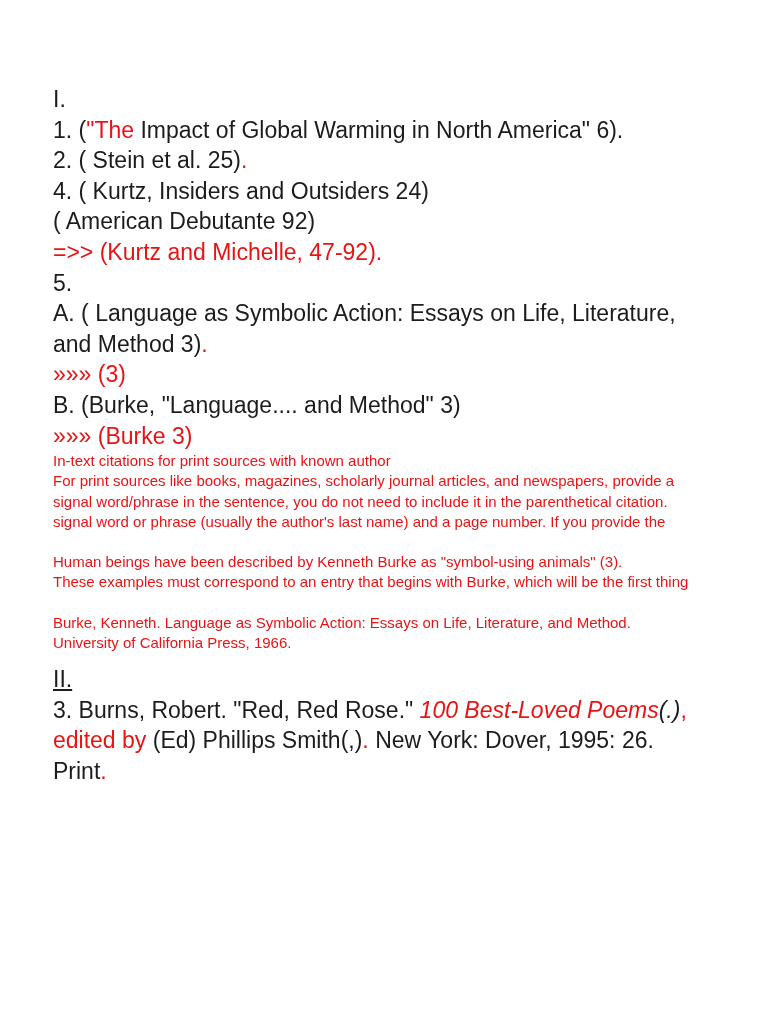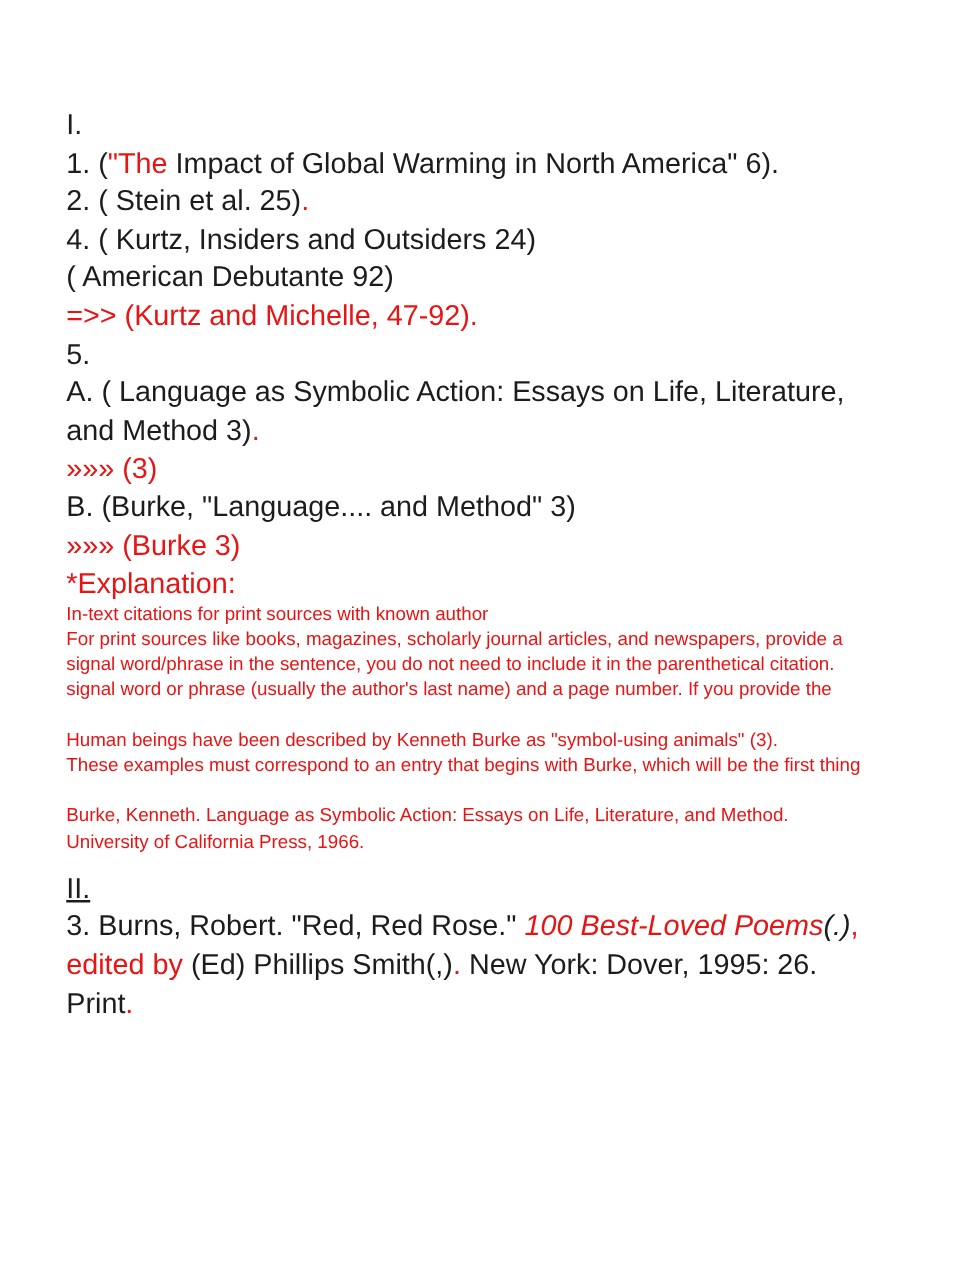--- a/index.html
+++ b/index.html
@@ -48,21 +48,20 @@
       <div class="line lg"><span>2. ( Stein et al. 25)</span><span class="red">.</span></div>
       <div class="line lg"><span>4. ( Kurtz, Insiders and Outsiders 24)</span></div>
       <div class="line lg"><span>( American Debutante 92)</span></div>
       <div class="line lg"><span class="red">=&gt;&gt; (Kurtz and Michelle, 47-92).</span></div>
       <div class="line lg"><span>5.</span></div>
       <div class="line lg"><span>A. ( Language as Symbolic Action: Essays on Life, Literature,</span></div>
       <div class="line lg"><span>and Method 3)</span><span class="red">.</span></div>
       <div class="line lg"><span class="red">»»» (3)</span></div>
       <div class="line lg"><span>B. (Burke, "Language.... and Method" 3)</span></div>
       <div class="line lg"><span class="red">»»» (Burke 3)</span></div>
-      <div class="line lg"><span class="red">*Explanation:</span></div>
       <div class="line sm"><span class="red">In-text citations for print sources with known author</span></div>
       <div class="line sm"><span class="red">For print sources like books, magazines, scholarly journal articles, and newspapers, provide a</span></div>
       <div class="line sm"><span class="red">signal word/phrase in the sentence, you do not need to include it in the parenthetical citation.</span></div>
       <div class="line sm"><span class="red">signal word or phrase (usually the author's last name) and a page number. If you provide the</span></div>
       <div class="line sm blank"></div>
       <div class="line sm"><span class="red">Human beings have been described by Kenneth Burke as "symbol-using animals" (3).</span></div>
       <div class="line sm"><span class="red">These examples must correspond to an entry that begins with Burke, which will be the first thing</span></div>
       <div class="line sm blank"></div>
       <div class="line sm"><span class="red">Burke, Kenneth. Language as Symbolic Action: Essays on Life, Literature, and Method.</span></div>
       <div class="line sm"><span class="red">University of California Press, 1966.</span></div>

